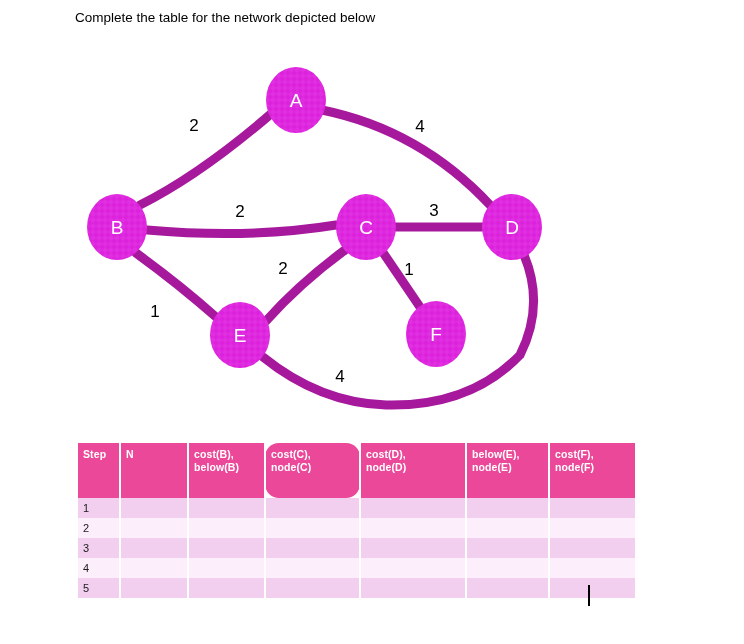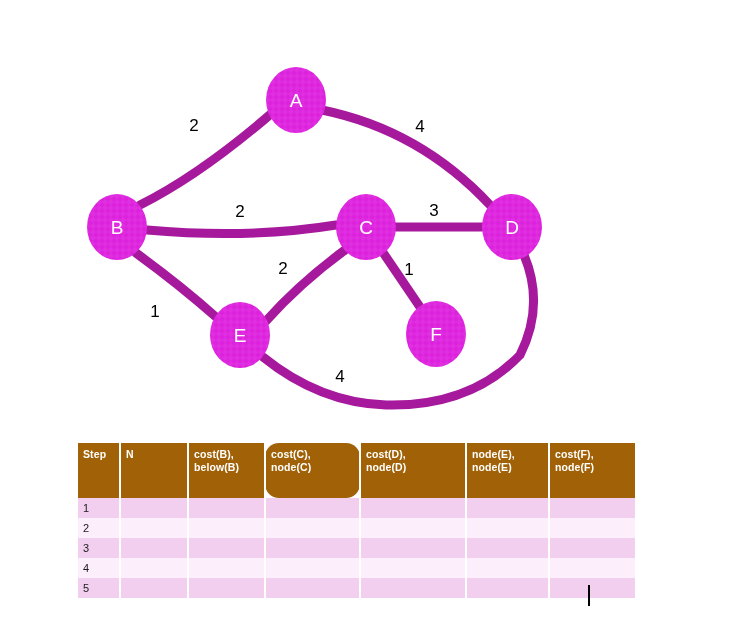--- a/index.html
+++ b/index.html
@@ -52,21 +52,21 @@
   
   #routing-table {
     position: absolute;
     left: 78px;
     top: 443px;
     width: 510px;
     border-collapse: collapse;
     table-layout: fixed;
   }
   #routing-table th {
-    background: #a16207;
+    background: #ec4899;
     color: #ffffff;
     font-size: 10.5px;
     font-weight: bold;
     text-align: left;
     vertical-align: top;
     padding: 5px 0 0 5px;
     height: 50px;
     border-right: 2px solid #ffffff;
     line-height: 12.5px;
     letter-spacing: 0.1px;
@@ -100,20 +100,21 @@
     top: 585px;
     width: 2px;
     height: 21px;
     background: #000000;
   }
 </style>
 </head>
 <body>
 
 <div id="heading">
+  <div class="line">Complete the table for the network depicted below</div>
 </div>
 
 <div id="graph-figure">
   <svg id="graph-svg" width="620" height="370" viewBox="0 0 620 370">
     <defs>
       <pattern id="nodeTex" width="6" height="6" patternUnits="userSpaceOnUse">
         <rect width="6" height="6" fill="#DD22DD"></rect>
         <path d="M0 3 L3 0 L6 3 L3 6 Z" fill="#E13BE1" opacity="0.55"></path>
       </pattern>
     </defs>
@@ -171,21 +172,21 @@
       </th>
       <th class="col-c">
         <div>cost(C),</div>
         <div>node(C)</div>
       </th>
       <th class="col-d">
         <div>cost(D),</div>
         <div>node(D)</div>
       </th>
       <th class="col-e">
-        <div>node(E),</div>
+        <div>below(E),</div>
         <div>node(E)</div>
       </th>
       <th class="col-f">
         <div>cost(F),</div>
         <div>node(F)</div>
       </th>
     </tr>
   </thead>
   <tbody>
     <tr class="odd">

